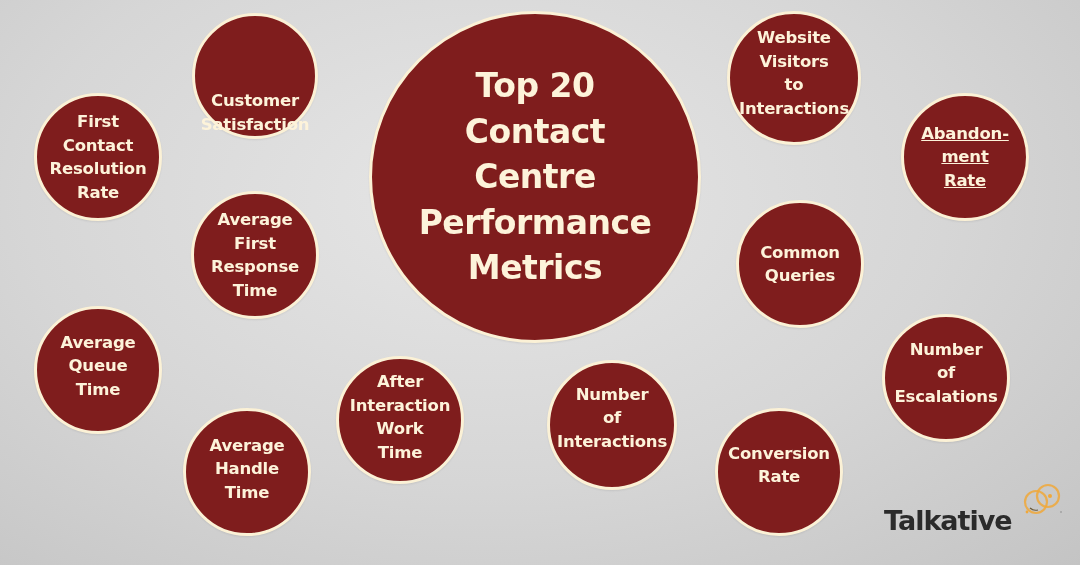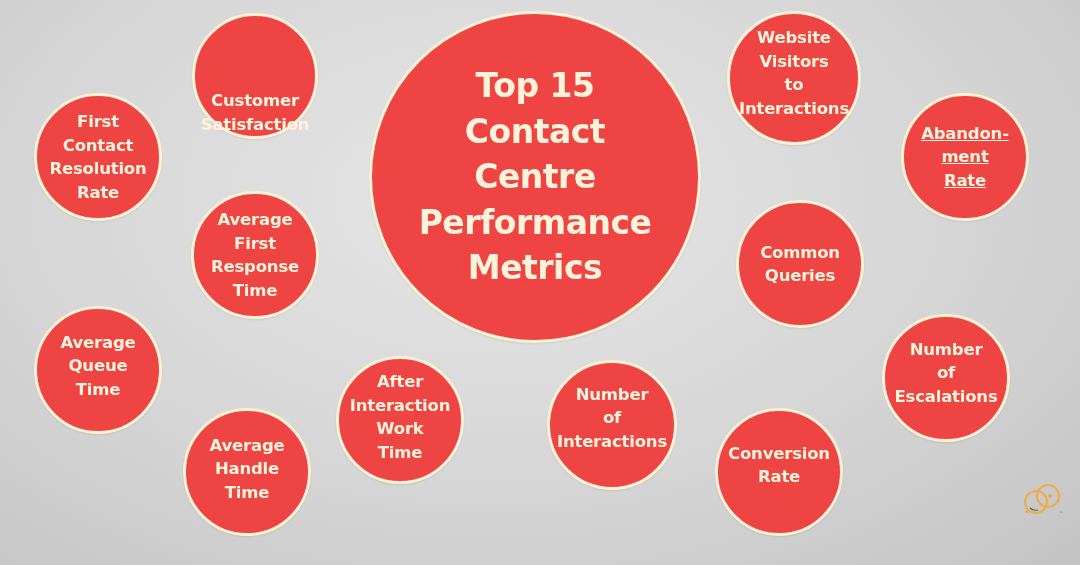--- a/index.html
+++ b/index.html
@@ -3,21 +3,21 @@
 <meta charset="utf-8">
 <style>
   html, body { margin: 0; padding: 0; }
   body {
     width: 1080px; height: 565px; overflow: hidden; position: relative;
     background: radial-gradient(ellipse at 45% 35%, #e6e6e6 0%, #d6d6d6 55%, #c4c4c4 100%);
     font-family: "DejaVu Sans", sans-serif;
   }
   .bubble {
     position: absolute; border-radius: 50%;
-    background: #ef4444;
+    background: #7f1d1d;
     border: 3px solid #fbf1d6;
     box-sizing: border-box;
     display: flex; align-items: center; justify-content: center;
     text-align: center;
     color: #fdf3da;
     font-weight: bold;
     box-shadow: 0 1px 2px rgba(0,0,0,0.08);
   }
   .bubble .label {
     font-size: 16.5px; line-height: 23.5px; white-space: pre-line;
@@ -33,21 +33,21 @@
   .logo-text {
     font-family: "DejaVu Sans", sans-serif; font-weight: bold;
     font-size: 27px; color: #2b2b2b; letter-spacing: -1px; line-height: 30px;
   }
   .logo-icon { position: absolute; left: 132px; top: -14px; width: 50px; height: 36px; }
 </style>
 </head>
 <body>
 
 <div class="bubble hub" style="left:369px;top:11px;width:332px;height:332px;">
-  <span class="label">Top 15
+  <span class="label">Top 20
 Contact
 Centre
 Performance
 Metrics</span>
 </div>
 
 <div class="bubble" style="left:192px;top:13px;width:126px;height:126px;align-items:flex-end;">
   <span class="label" style="margin-top:-14px;">Customer
 Satisfaction</span>
 </div>
@@ -114,20 +114,21 @@
 of
 Escalations</span>
 </div>
 
 <div class="bubble" style="left:715px;top:408px;width:128px;height:128px;">
   <span class="label" style="margin-top:-14px;">Conversion
 Rate</span>
 </div>
 
 <div class="logo">
+  <span class="logo-text">Talkative</span>
   <svg class="logo-icon" viewBox="0 0 50 36">
     <circle cx="20" cy="20" r="11" fill="none" stroke="#f0a83a" stroke-width="2.2" opacity="0.85"></circle>
     <circle cx="32" cy="14" r="11" fill="none" stroke="#f0a83a" stroke-width="2.2" opacity="0.85"></circle>
     <circle cx="34" cy="14" r="2" fill="#f0a83a"></circle>
     <path d="M14 26 q3 3 8 2" stroke="#6b5a3a" stroke-width="1.2" fill="none"></path>
     <circle cx="11" cy="30" r="1.4" fill="#f0a83a"></circle>
     <circle cx="45" cy="30" r="0.8" fill="#888"></circle>
   </svg>
 </div>
 

